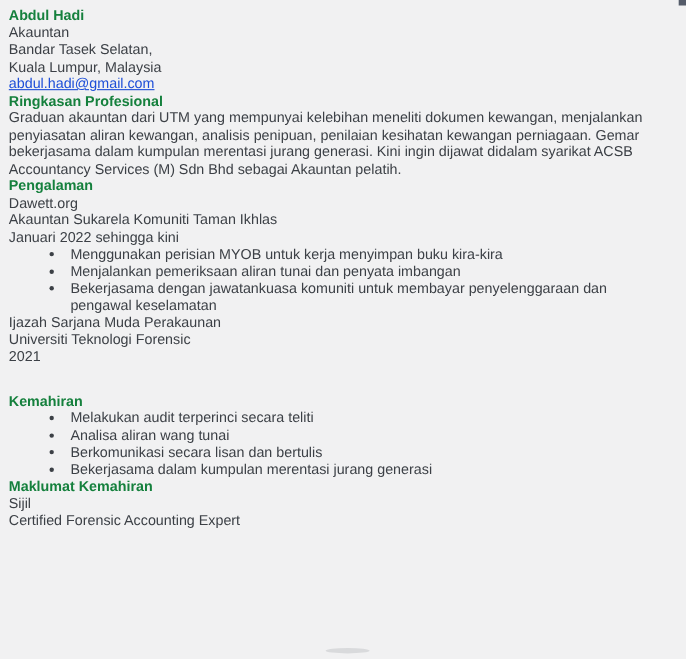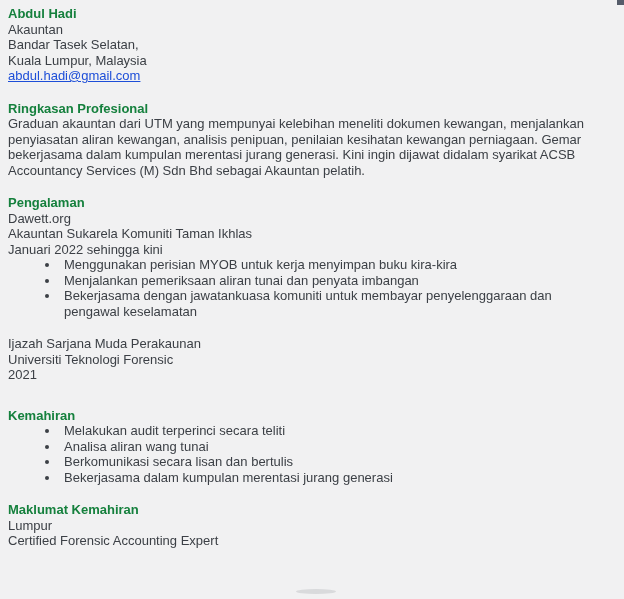--- a/index.html
+++ b/index.html
@@ -21,21 +21,21 @@
     padding: 6px 14px 6px 8px;
   }
   .line {
     min-height: 15.5px;
   }
   .heading {
     font-weight: 700;
     color: #15803d;
   }
   .section {
-    margin-top: 17px;
+    margin-top: 0;
   }
   .section.extra-gap {
     margin-top: 25px;
   }
   a.email-link {
     color: #1d4ed8;
     text-decoration: underline;
     cursor: pointer;
   }
   .para {
@@ -111,20 +111,20 @@
     <ul class="bullets">
       <li>Melakukan audit terperinci secara teliti</li>
       <li>Analisa aliran wang tunai</li>
       <li>Berkomunikasi secara lisan dan bertulis</li>
       <li>Bekerjasama dalam kumpulan merentasi jurang generasi</li>
     </ul>
   </div>
 
   <div class="section">
     <div class="line heading">Maklumat Kemahiran</div>
-    <div class="line">Lumpur</div>
+    <div class="line">Sijil</div>
     <div class="line">Certified Forensic Accounting Expert</div>
   </div>
 
 </div>
 
 <div class="corner-artifact"></div>
 <div class="bottom-smudge"></div>
 
 </body></html>

